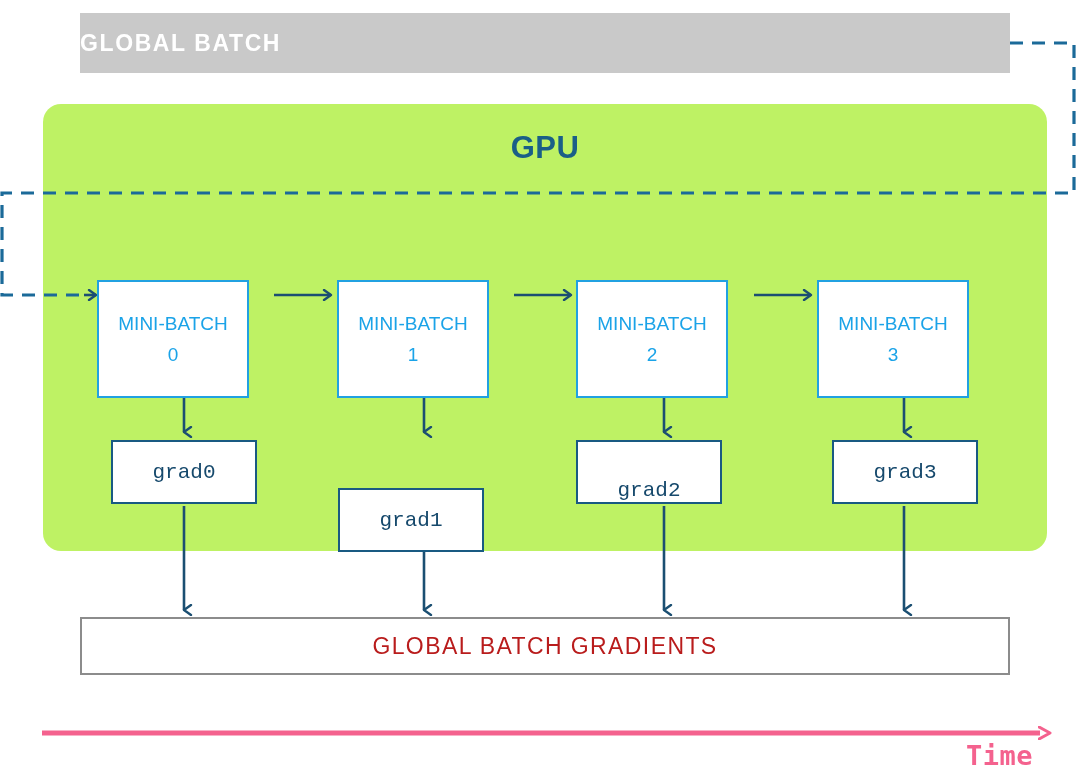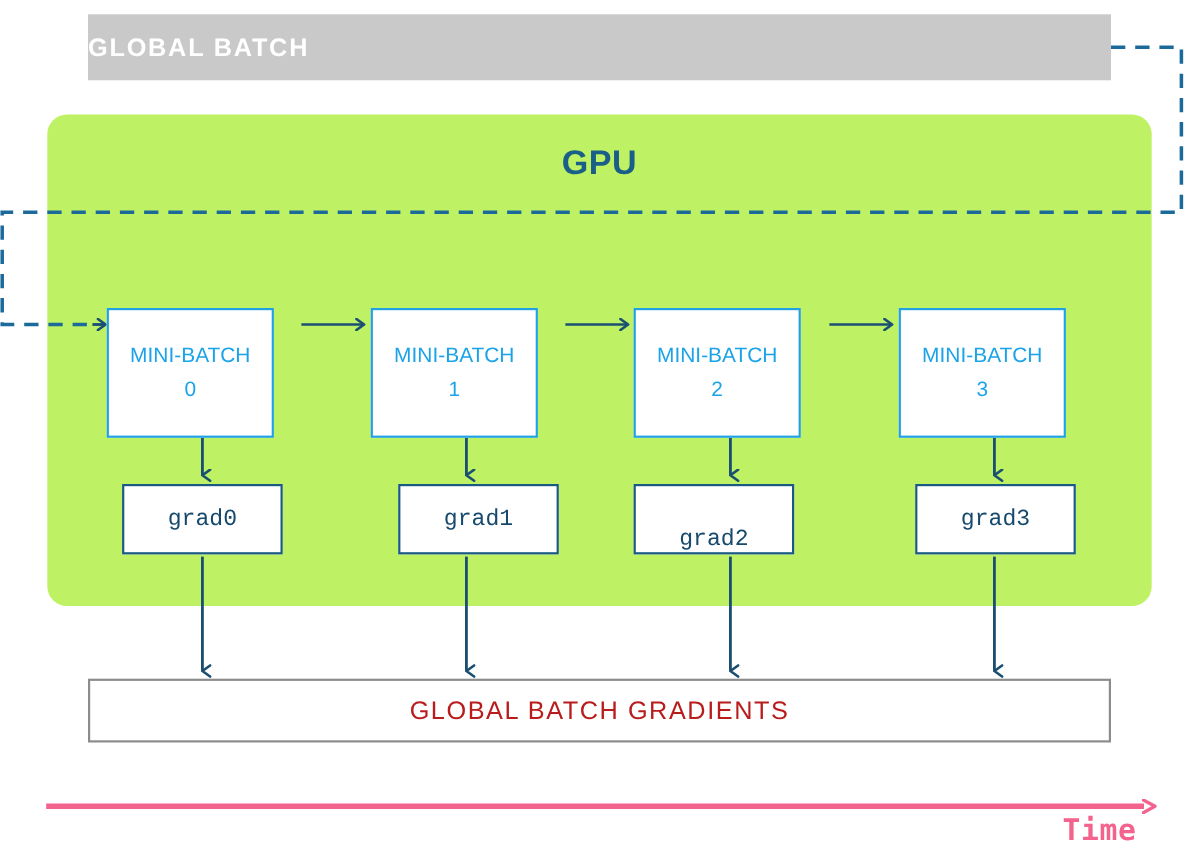--- a/index.html
+++ b/index.html
@@ -45,21 +45,21 @@
   .mb0{left:97px;} .mb1{left:337px;} .mb2{left:576px;} .mb3{left:817px;}
 
   
   .grad-box{
     position:absolute;top:440px;width:146px;height:64px;
     background:#ffffff;border:2px solid #195a82;box-sizing:border-box;
     display:flex;align-items:center;justify-content:center;
     font-family:Liberation Mono, monospace;
     color:#16496c;font-size:21px;
   }
-  .g0{left:111px;} .g1{left:362px;} .g2{left:576px;align-items:flex-end;} .g3{left:832px;}
+  .g0{left:111px;} .g1{left:338px;margin-top:48px;} .g2{left:576px;align-items:flex-end;} .g3{left:832px;}
 
   
   .grad-bar{
     position:absolute;left:80px;top:617px;width:930px;height:58px;
     background:#ffffff;border:2px solid #8c8c8c;box-sizing:border-box;
     display:flex;align-items:center;justify-content:center;
   }
   .grad-bar .lbl{
     color:#b91c1c;font-size:23px;font-weight:400;letter-spacing:1.4px;
   }

